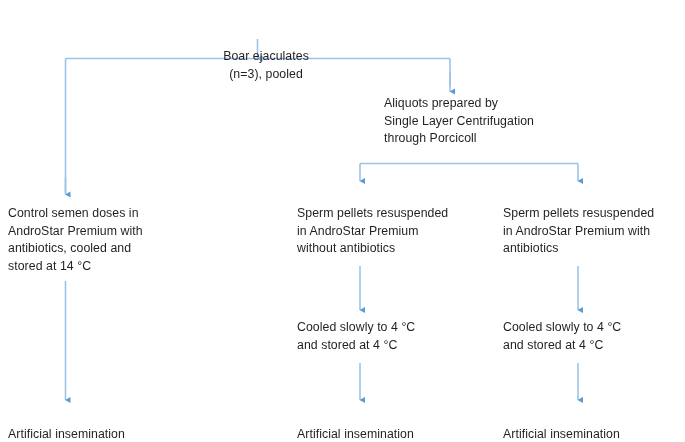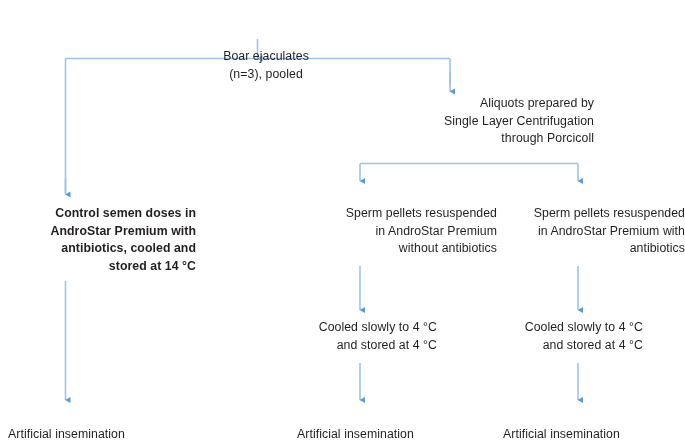--- a/index.html
+++ b/index.html
@@ -28,25 +28,25 @@
     font-size: 12.3px;
     line-height: 17.5px;
     color: #231f20;
     white-space: pre-line;
     letter-spacing: 0.005em;
   }
   .node.center {
     text-align: center;
   }
   .node.left {
-    text-align: right;
+    text-align: left;
   }
   .n-root      { left: 186px; top: 4px;   width: 160px; margin-top: 44px; }
   .n-aliquots  { left: 384px; top: 95px;  width: 210px; }
-  .n-control   { left: 16px;   top: 205px; width: 180px; font-weight: bold; }
+  .n-control   { left: 8px;   top: 205px; width: 180px; }
   .n-mid-top   { left: 297px; top: 205px; width: 200px; }
   .n-right-top { left: 503px; top: 205px; width: 182px; }
   .n-mid-cool  { left: 297px; top: 319px; width: 140px; }
   .n-right-cool{ left: 503px; top: 319px; width: 140px; }
   .n-ai-left   { left: 8px;   top: 408px; width: 180px; }
   .n-ai-mid    { left: 297px; top: 408px; width: 170px; }
   .n-ai-right  { left: 503px; top: 408px; width: 170px; }
   .n-ai-left .ai-label,
   .n-ai-mid .ai-label,
   .n-ai-right .ai-label {

